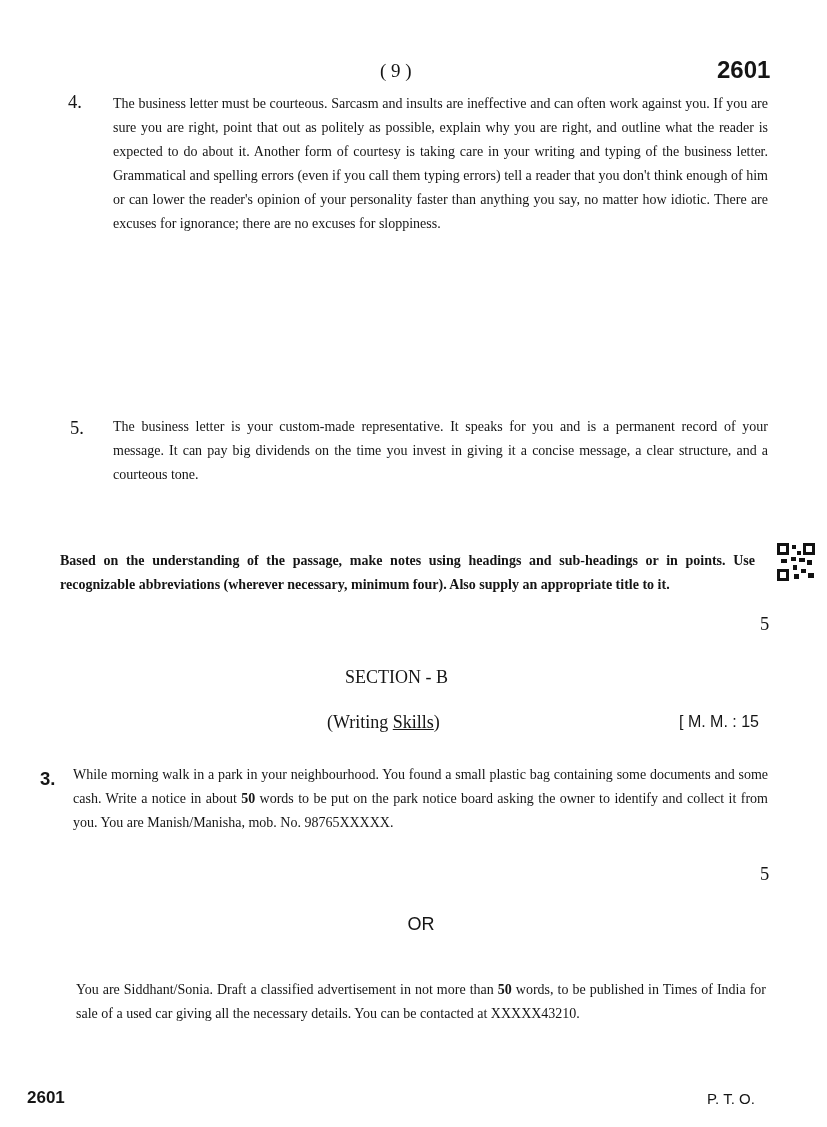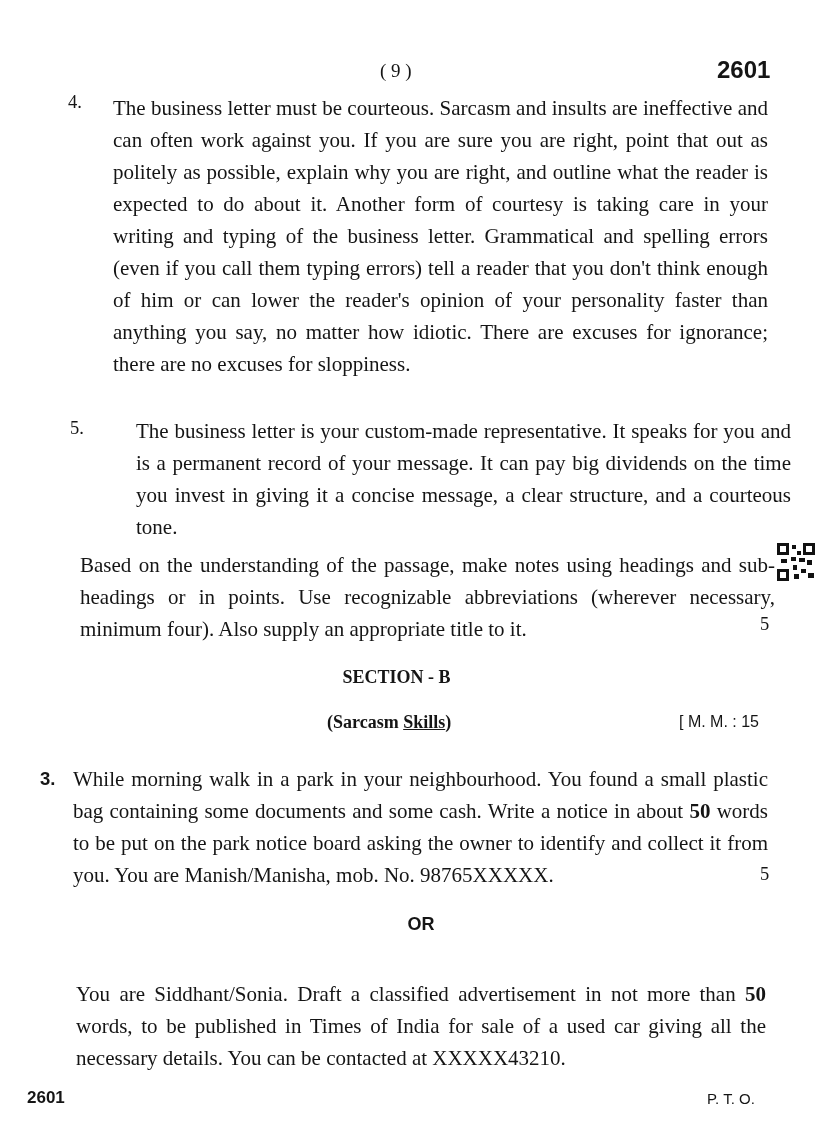--- a/index.html
+++ b/index.html
@@ -1,44 +1,44 @@
 <!DOCTYPE html>
 <html><head>
 <meta charset="utf-8">
 <style>
   html,body{margin:0;padding:0;background:#fff;}
   body{width:827px;height:1127px;position:relative;overflow:hidden;color:#151515;
        font-family:"Liberation Serif","DejaVu Serif",serif;}
   .abs{position:absolute;}
   .pnum{left:380px;top:60px;font-size:19px;}
   .code-top{left:717px;top:56px;font-size:24px;font-weight:bold;font-family:"Liberation Sans",sans-serif;}
-  .para{font-size:21px;line-height:32px;text-align:justify;}
+  .para{font-size:14px;line-height:24px;text-align:justify;}
   .item-num{font-size:18.5px;}
   .marks{font-size:18.5px;}
   .center{text-align:center;}
   .qr{left:777px;top:543px;width:38px;height:38px;}
   .bold{font-weight:bold;}
   .footer-left{left:27px;top:1088px;font-size:17px;font-weight:bold;font-family:"Liberation Sans",sans-serif;}
   .footer-right{left:707px;top:1090px;font-size:15px;font-family:"Liberation Sans",sans-serif;}
-  .sec{font-size:18px;font-weight:bold;}
+  .sec{font-size:18px;font-weight:normal;}
   .ul{text-decoration:underline;}
 </style>
 </head>
 <body>
 
 <div class="abs pnum">( 9 )</div>
 <div class="abs code-top">2601</div>
 
 <div class="abs item-num" style="left:68px;top:92px;">4.</div>
 <div class="abs para" style="left:113px;top:92px;width:655px;">The business letter must be courteous. Sarcasm and insults are ineffective and can often work against you. If you are sure you are right, point that out as politely as possible, explain why you are right, and outline what the reader is expected to do about it. Another form of courtesy is taking care in your writing and typing of the business letter. Grammatical and spelling errors (even if you call them typing errors) tell a reader that you don't think enough of him or can lower the reader's opinion of your personality faster than anything you say, no matter how idiotic. There are excuses for ignorance; there are no excuses for sloppiness.</div>
 
 <div class="abs item-num" style="left:70px;top:418px;">5.</div>
-<div class="abs para" style="left:113px;top:415px;width:655px;margin-left:23px;">The business letter is your custom-made representative. It speaks for you and is a permanent record of your message. It can pay big dividends on the time you invest in giving it a concise message, a clear structure, and a courteous tone.</div>
+<div class="abs para" style="left:113px;top:415px;width:655px;">The business letter is your custom-made representative. It speaks for you and is a permanent record of your message. It can pay big dividends on the time you invest in giving it a concise message, a clear structure, and a courteous tone.</div>
 
-<div class="abs para" style="left:80px;top:549px;width:695px;">Based on the understanding of the passage, make notes using headings and sub-headings or in points. Use recognizable abbreviations (wherever necessary, minimum four). Also supply an appropriate title to it.</div>
+<div class="abs para" style="left:60px;top:549px;width:695px;font-weight:bold;">Based on the understanding of the passage, make notes using headings and sub-headings or in points. Use recognizable abbreviations (wherever necessary, minimum four). Also supply an appropriate title to it.</div>
 <div class="abs marks" style="left:760px;top:614px;">5</div>
 
 <div class="abs qr">
   <svg width="38" height="38" viewBox="0 0 38 38">
     <rect x="0" y="0" width="12" height="12" fill="#111"></rect>
       <rect x="3" y="3" width="6" height="6" fill="#fff"></rect>
     <rect x="26" y="0" width="12" height="12" fill="#111"></rect>
       <rect x="29" y="3" width="6" height="6" fill="#fff"></rect>
     <rect x="0" y="26" width="12" height="12" fill="#111"></rect>
       <rect x="3" y="29" width="6" height="6" fill="#fff"></rect>
@@ -49,21 +49,21 @@
     <rect x="30" y="17" width="5" height="5" fill="#111"></rect>
       <rect x="4" y="16" width="6" height="4" fill="#111"></rect>
     <rect x="16" y="22" width="4" height="5" fill="#111"></rect>
       <rect x="24" y="26" width="5" height="4" fill="#111"></rect>
     <rect x="31" y="30" width="6" height="5" fill="#111"></rect>
       <rect x="17" y="31" width="5" height="5" fill="#111"></rect>
   </svg>
 </div>
 
 <div class="abs sec center" style="left:0;width:793px;top:667px;">SECTION - B</div>
-<div class="abs sec" style="left:327px;top:712px;"><span>(Sarcasm </span><span class="ul">Skills</span><span>)</span></div>
+<div class="abs sec" style="left:327px;top:712px;"><span>(Writing </span><span class="ul">Skills</span><span>)</span></div>
 <div class="abs marks" style="left:679px;top:713px;font-family:'Liberation Sans',sans-serif;font-size:16px;">[ M. M. : 15</div>
 
 <div class="abs item-num bold" style="left:40px;top:768px;font-family:'Liberation Sans',sans-serif;">3.</div>
 <div class="abs para" style="left:73px;top:763px;width:695px;"><span>While morning walk in a park in your neighbourhood. You found a small plastic bag containing some documents and some cash. Write a notice in about </span><span class="bold">50</span><span> words to be put on the park notice board asking the owner to identify and collect it from you. You are Manish/Manisha, mob. No. 98765XXXXX.</span></div>
 <div class="abs marks" style="left:760px;top:864px;">5</div>
 
 <div class="abs sec center" style="left:0;width:842px;top:914px;font-family:'Liberation Sans',sans-serif;">OR</div>
 
 <div class="abs para" style="left:76px;top:966px;width:690px;margin-top:12px;"><span>You are Siddhant/Sonia. Draft a classified advertisement in not more than </span><span class="bold">50</span><span> words, to be published in Times of India for sale of a used car giving all the necessary details. You can be contacted at XXXXX43210.</span></div>
 

